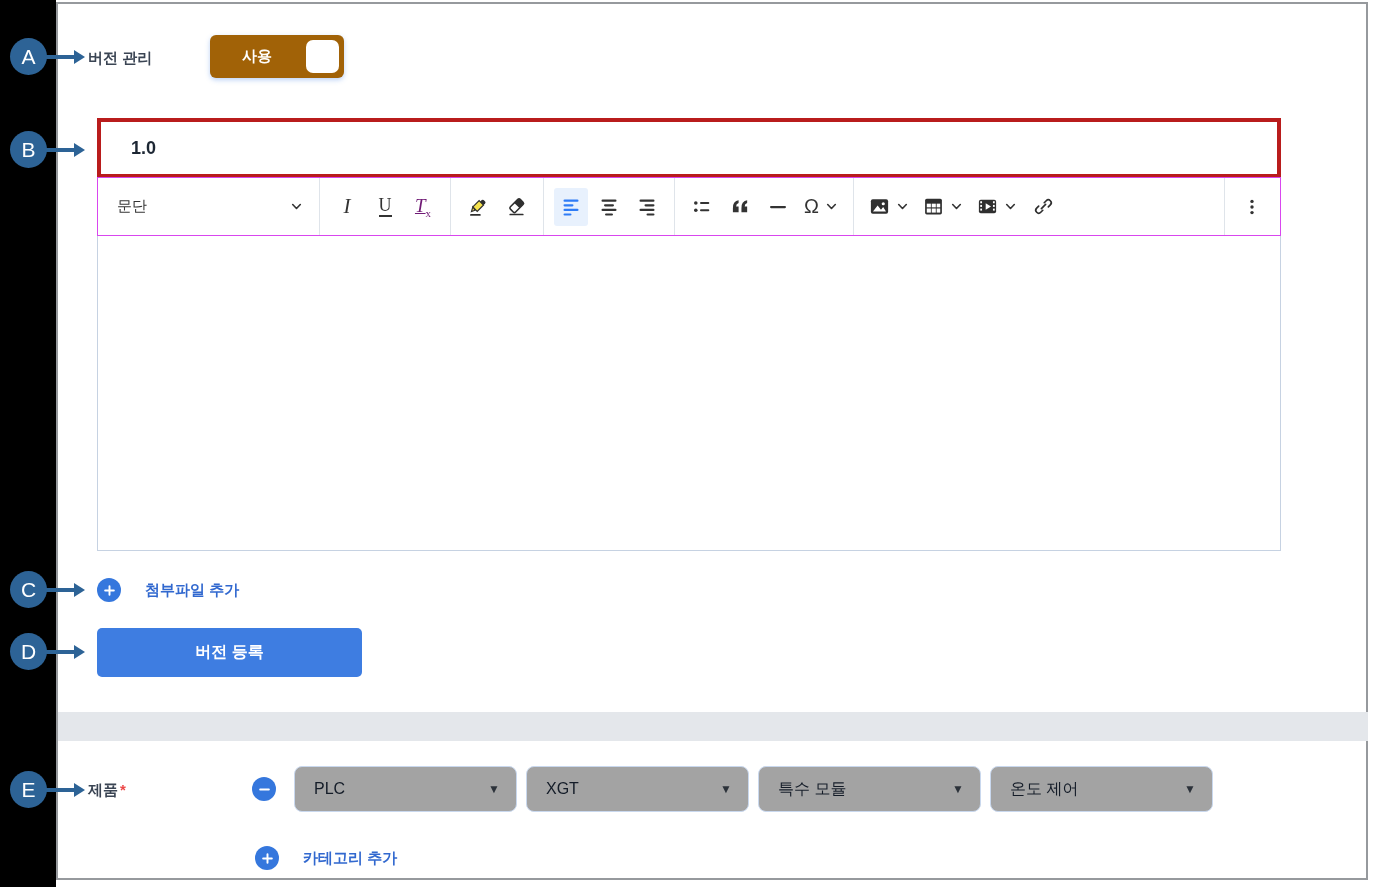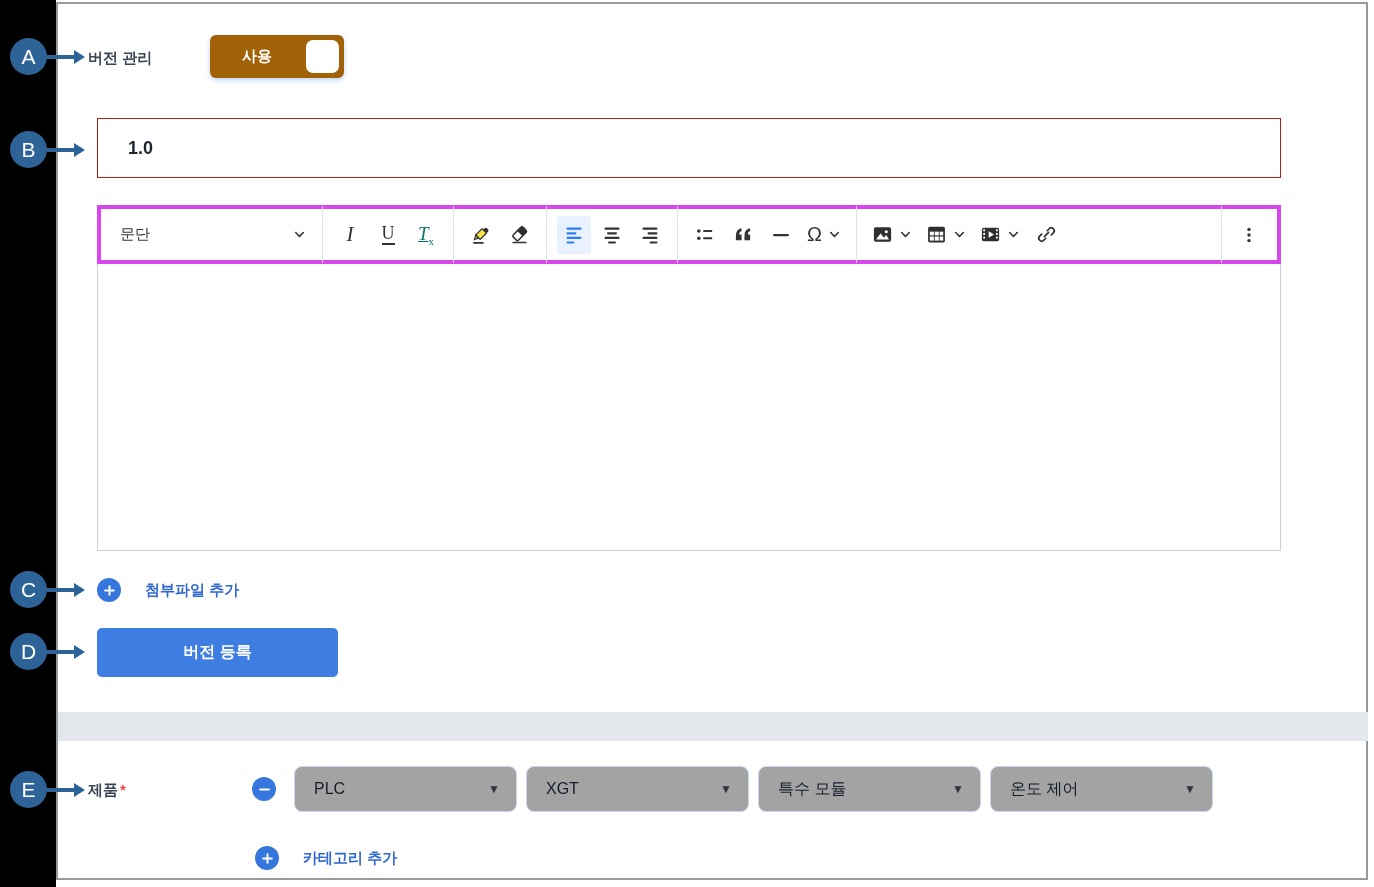--- a/index.html
+++ b/index.html
@@ -25,51 +25,51 @@
 
   
   .toggle{position:absolute;left:210px;top:35px;width:134px;height:43px;background:#a16207;
     border-radius:6px;z-index:3;box-shadow:0 2px 5px rgba(62,125,225,.35);cursor:pointer;}
   .toggle-label{position:absolute;left:0;top:0;bottom:0;right:40px;display:flex;align-items:center;
     justify-content:center;color:#fff;font-size:15px;font-weight:700;}
   .knob{position:absolute;right:5px;top:5px;width:33px;height:33px;background:#fff;border-radius:7px;}
 
   
   .title-input{position:absolute;left:97px;top:118px;width:1184px;height:60px;box-sizing:border-box;
-    border:1px solid #b91c1c;background:#fff;padding:0 0 0 30px;font-size:18px;font-weight:700;
+    border:4px solid #b91c1c;background:#fff;padding:0 0 0 30px;font-size:18px;font-weight:700;
     color:#1c2633;z-index:3;outline:none;font-family:inherit;}
 
   
   .toolbar{position:absolute;left:97px;top:177px;width:1184px;height:59px;box-sizing:border-box;
-    border:4px solid #d946ef;background:#fff;display:flex;align-items:center;padding:0 9px;z-index:3;margin-top:28px;}
+    border:1px solid #d946ef;background:#fff;display:flex;align-items:center;padding:0 9px;z-index:3;}
   .editor-body{position:absolute;left:97px;top:235px;width:1184px;height:316px;box-sizing:border-box;
     border:1px solid #c6d2e2;background:#fff;z-index:2;}
   .tbtn{min-width:34px;height:38px;display:flex;align-items:center;justify-content:center;
     color:#333;margin:0 2px;border-radius:3px;cursor:pointer;}
   .tbtn.active{background:#e8f1fd;color:#2f7cf6;}
-  .tbtn.disabled{color:#0f766e;text-decoration:underline;}
+  .tbtn.disabled{color:#701a75;text-decoration:underline;}
   .tbtn.with-chev{padding:0 5px;gap:6px;}
   .tsep{width:1px;height:57px;background:#dfe4ea;margin:0 8px;flex:none;}
   .tsep.push{margin-left:auto;}
   .para-dd{width:186px;height:38px;display:flex;align-items:center;justify-content:space-between;
     padding:0 8px 0 10px;font-size:15px;color:#333;cursor:pointer;flex:none;}
   .ic-italic{font-family:"Liberation Serif","DejaVu Serif",serif;font-style:italic;font-size:21px;}
   .ic-underline{font-family:"Liberation Serif","DejaVu Serif",serif;font-size:18px;
     border-bottom:2px solid currentColor;line-height:1.05;}
   .ic-rmf{font-family:"Liberation Serif","DejaVu Serif",serif;font-style:italic;font-size:19px;}
   .ic-rmf sub{font-size:11px;font-style:normal;}
   .ic-omega{font-size:20px;font-weight:400;}
   svg{display:block;}
 
   
   .icon-circle{width:24px;height:24px;border-radius:50%;background:#3577dd;display:flex;
     align-items:center;justify-content:center;flex:none;cursor:pointer;}
   .link-row{position:absolute;display:flex;align-items:center;gap:24px;z-index:3;cursor:pointer;}
   .link-text{font-size:15px;font-weight:700;color:#3168cf;}
-  .primary-btn{position:absolute;left:97px;top:628px;width:241px;height:49px;background:#3e7de1;
+  .primary-btn{position:absolute;left:97px;top:628px;width:265px;height:49px;background:#3e7de1;
     border:none;border-radius:5px;color:#fff;font-size:16px;font-weight:700;z-index:3;cursor:pointer;
     font-family:inherit;}
 
   
   .select-row{position:absolute;left:294px;top:766px;display:flex;gap:9px;z-index:3;}
   .sel{width:223px;height:46px;box-sizing:border-box;border:1px solid #c9d8ee;border-radius:8px;
     background:#a3a3a3;display:flex;align-items:center;justify-content:space-between;
     padding:0 16px 0 19px;font-size:16px;color:#141c28;cursor:pointer;}
   .sel .tri{font-size:12px;color:#2c323a;}
 </style>

